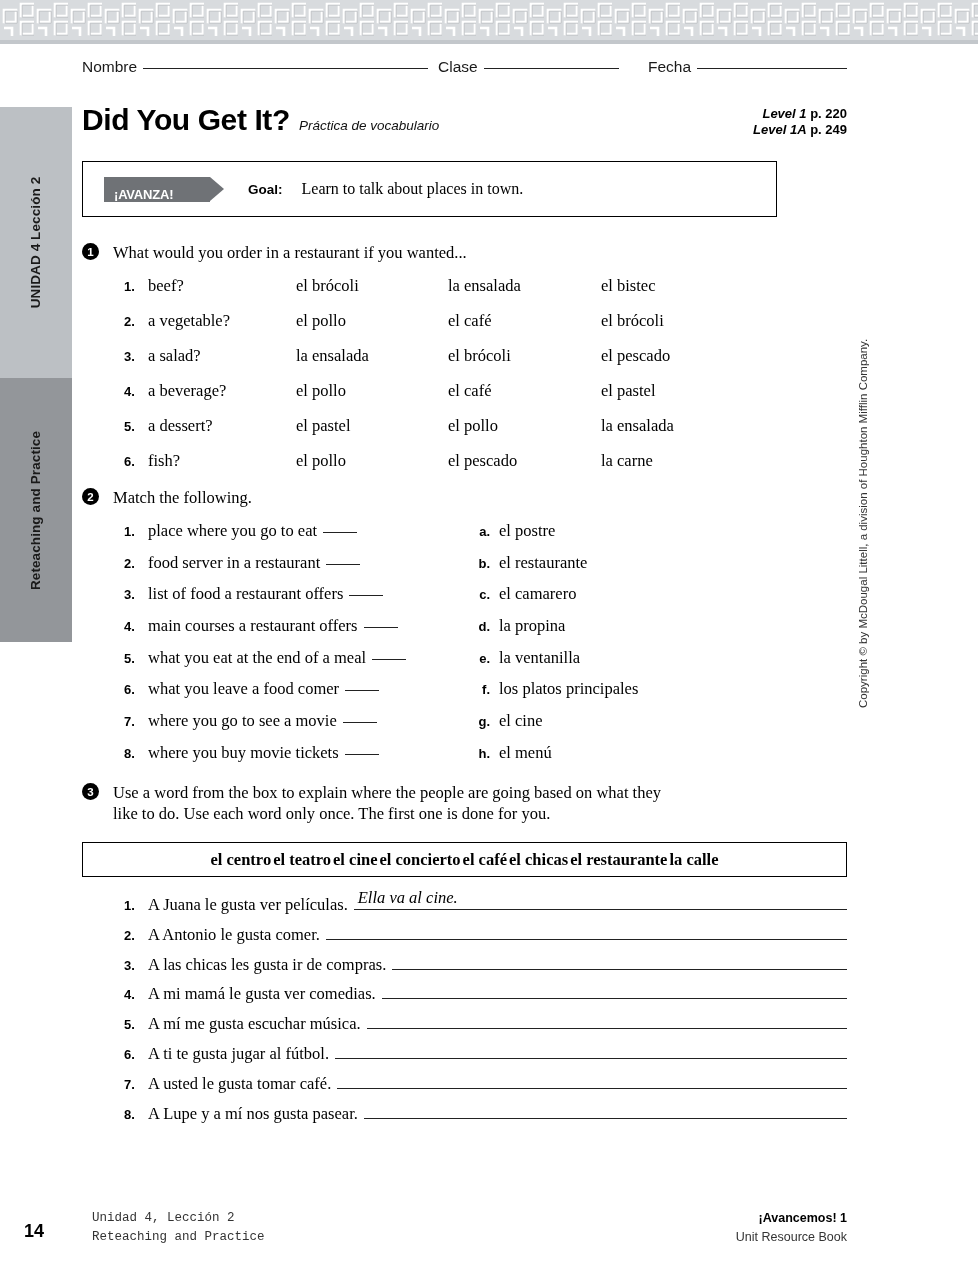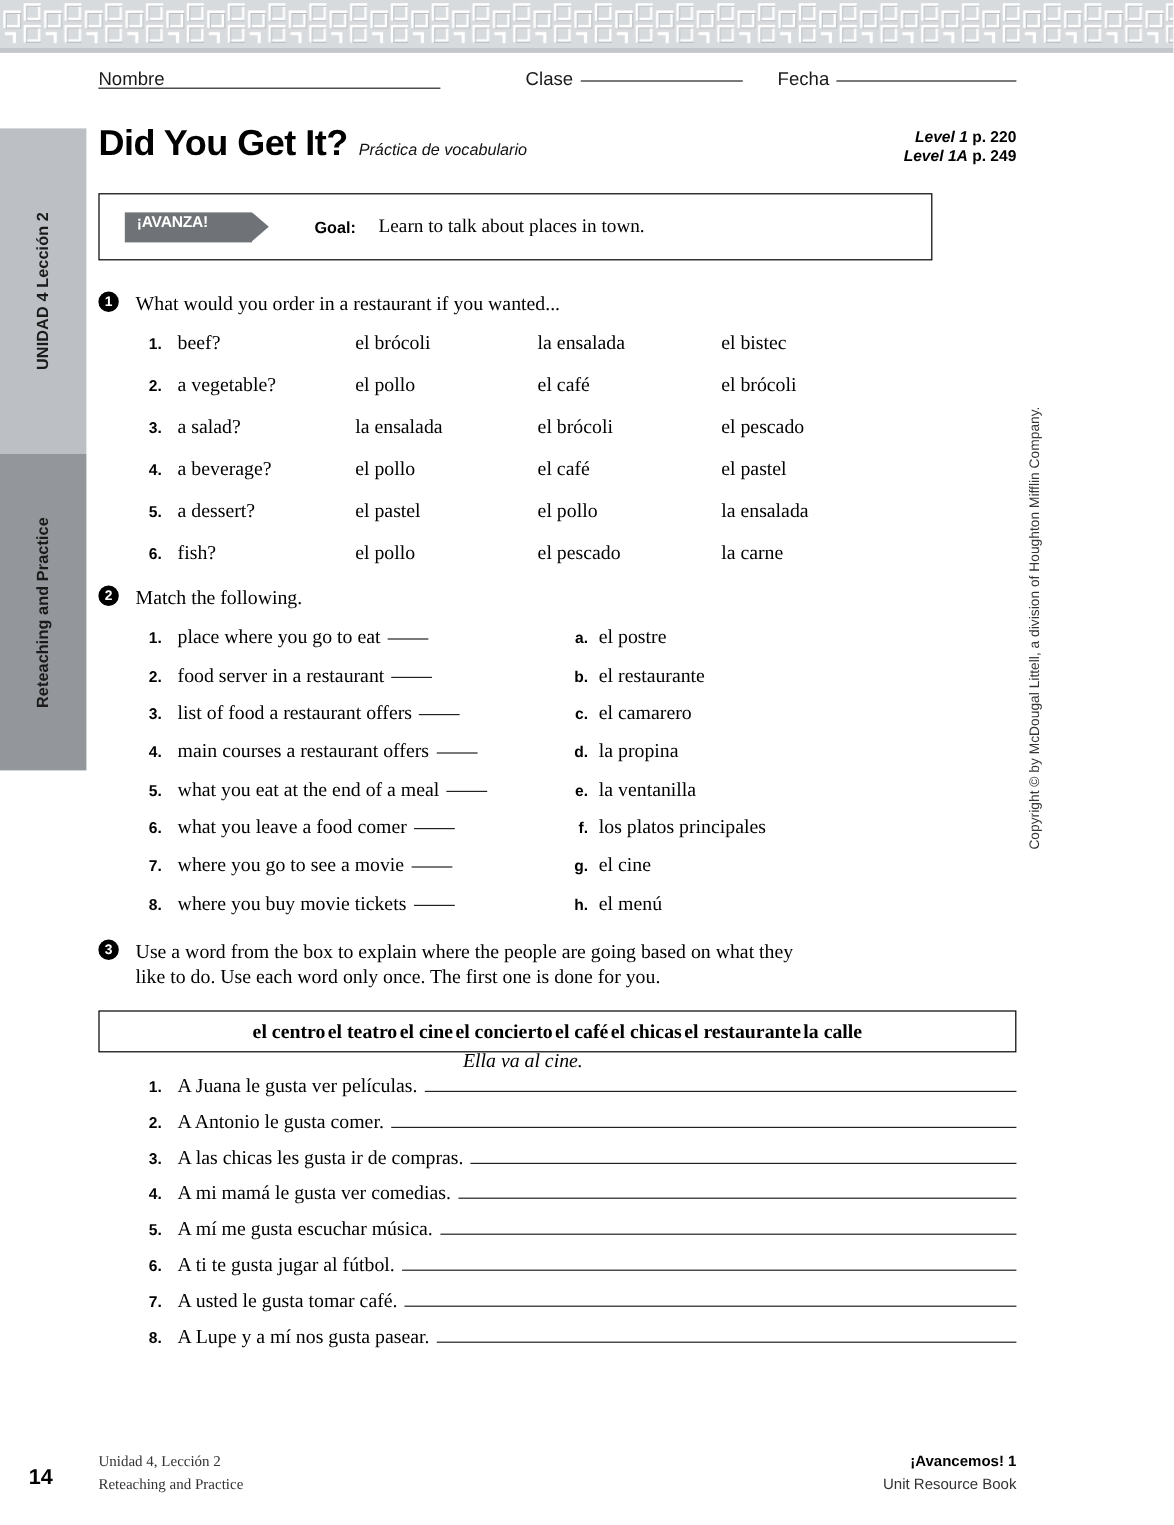--- a/index.html
+++ b/index.html
@@ -114,21 +114,21 @@
     border: 1.2px solid #000;
     display: flex;
     align-items: center;
   }
   #avanza-tag {
     position: relative;
     margin-left: 21px;
     width: 106px; height: 25px;
     background: #6f7276;
     display: flex;
-    align-items: flex-start;
+    align-items: flex-end;
     justify-content: flex-start;
   }
   #avanza-tag::after {
     content: "";
     position: absolute;
     right: -14px; top: 0;
     width: 0; height: 0;
     border-top: 12.5px solid transparent;
     border-bottom: 12.5px solid transparent;
     border-left: 14px solid #6f7276;
@@ -138,21 +138,21 @@
     font-weight: bold;
     font-size: 13px;
     color: #fff;
     margin-left: 10px;
     letter-spacing: -0.2px;
   }
   #goal-word {
     font-family: "Liberation Sans", sans-serif;
     font-weight: bold;
     font-size: 13.5px;
-    margin-left: 52px;
+    margin-left: 38px;
   }
   #goal-text {
     font-size: 16px;
     margin-left: 19px;
   }
 
   
   .ex-num {
     position: absolute;
     width: 17px; height: 17px;
@@ -251,25 +251,24 @@
   #ex3-rows .sent { white-space: nowrap; }
   #ex3-rows .answer-wrap {
     flex: 1;
     position: relative;
     border-bottom: 1.4px solid #222;
     margin-left: 6px;
     height: 19px;
   }
   #ex3-rows .answer-wrap .ans {
     position: absolute;
-    left: 4px; bottom: 15px;
+    left: 4px; bottom: 1px;
     font-style: italic;
     font-size: 16.5px;
     white-space: nowrap;
-    margin-left: 28px;
   }
 
   
   #copyright {
     position: absolute;
     left: 857px; top: 690px;
     width: 18px;
     font-family: "Liberation Sans", sans-serif;
     font-size: 11.5px;
     color: #333;
@@ -282,22 +281,22 @@
   #footer { position: absolute; left: 0; top: 1205px; width: 978px; }
   #page-number {
     position: absolute;
     left: 24px; top: 16px;
     font-family: "Liberation Sans", sans-serif;
     font-weight: bold;
     font-size: 18px;
   }
   #footer-left {
     position: absolute;
-    left: 82px; top: 4px;
-    font-family: Liberation Serif, serif;
+    left: 92px; top: 4px;
+    font-family: Liberation Mono, monospace;
     font-size: 12.5px;
     line-height: 19px;
     color: #333;
   }
   #footer-right {
     position: absolute;
     right: 131px; top: 4px;
     text-align: right;
     font-family: "Liberation Sans", sans-serif;
     font-size: 12.5px;
@@ -334,21 +333,21 @@
     </svg>
   </div>
 
   <div class="side-tab" id="tab-unidad">
     <span>UNIDAD 4 Lección 2</span>
   </div>
   <div class="side-tab" id="tab-reteaching">
     <span>Reteaching and Practice</span>
   </div>
 
-  <div class="nameline" style="left:82px;flex-direction:column;">
+  <div class="nameline" style="left:82px;">
     <span class="lbl">Nombre</span>
     <span class="rule" style="width:285px;"></span>
   </div>
   <div class="nameline" style="left:438px;">
     <span class="lbl">Clase</span>
     <span class="rule" style="width:135px;"></span>
   </div>
   <div class="nameline" style="left:648px;">
     <span class="lbl">Fecha</span>
     <span class="rule" style="width:150px;"></span>

